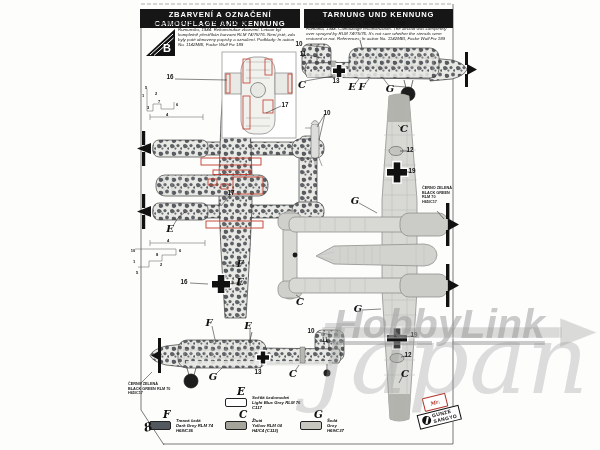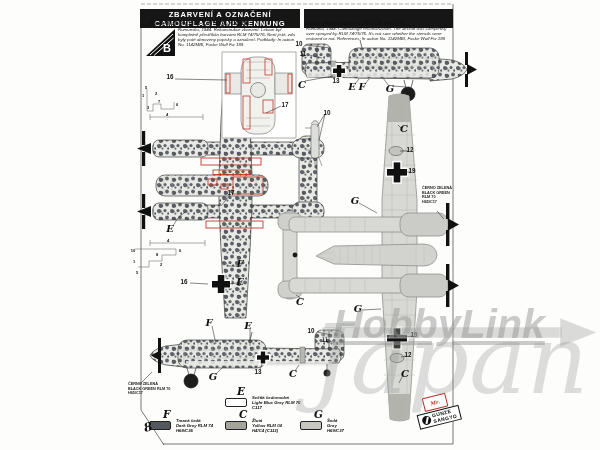--- a/index.html
+++ b/index.html
@@ -281,20 +281,21 @@
       M212,326 L216,344 M250,329 L250,346 M317,332 L332,335 M330,341 L335,343
       M260,369 L262,364 M295,371 L299,365 M216,374 L222,368
       M437,211 L444,219 M140,384 L152,372"></path>
   </svg>
 
   <div class="hbar hbar-left">
     <div>ZBARVENÍ A OZNAČENÍ</div>
     <div>CAMOUFLAGE AND KENNUNG</div>
   </div>
   <div class="hbar hbar-right">
+    <div>TARNUNG UND KENNUNG</div>
   </div>
 
   <svg class="mark-badge" viewBox="0 0 29 27">
     <polygon points="0,27 29,27 29,0" fill="#111"></polygon>
     <path d="M4,26 L27,5 M8,26.5 L27.5,9" stroke="#fff" stroke-width="1"></path>
     <text x="21" y="23" text-anchor="middle" fill="#fff" font-family="Liberation Sans, sans-serif" font-size="11" font-weight="bold">B</text>
   </svg>
 
   <div class="info-title it-left">Focke Wulf Fw 189A-1, W7+CB, NJG 100</div>
   <div class="info-body ib-left">Rumunsko, 1944. Rekonstrukce zbarvení. Letoun byl kompletně přestříkán barvami RLM 74/75/76. Není jisté, zda byly poté obnoveny popisky a označení. Podklady: In action No. 1142MBI, Focke Wulf Fw 189</div>

